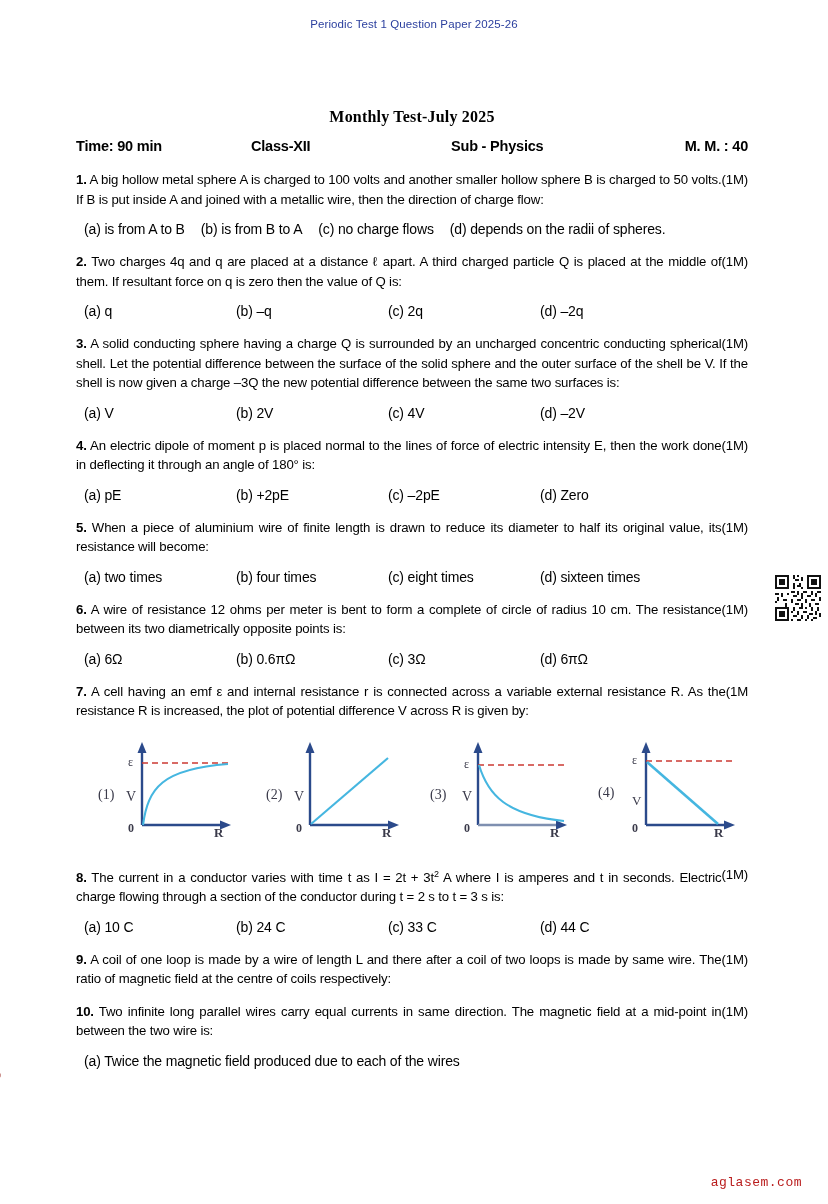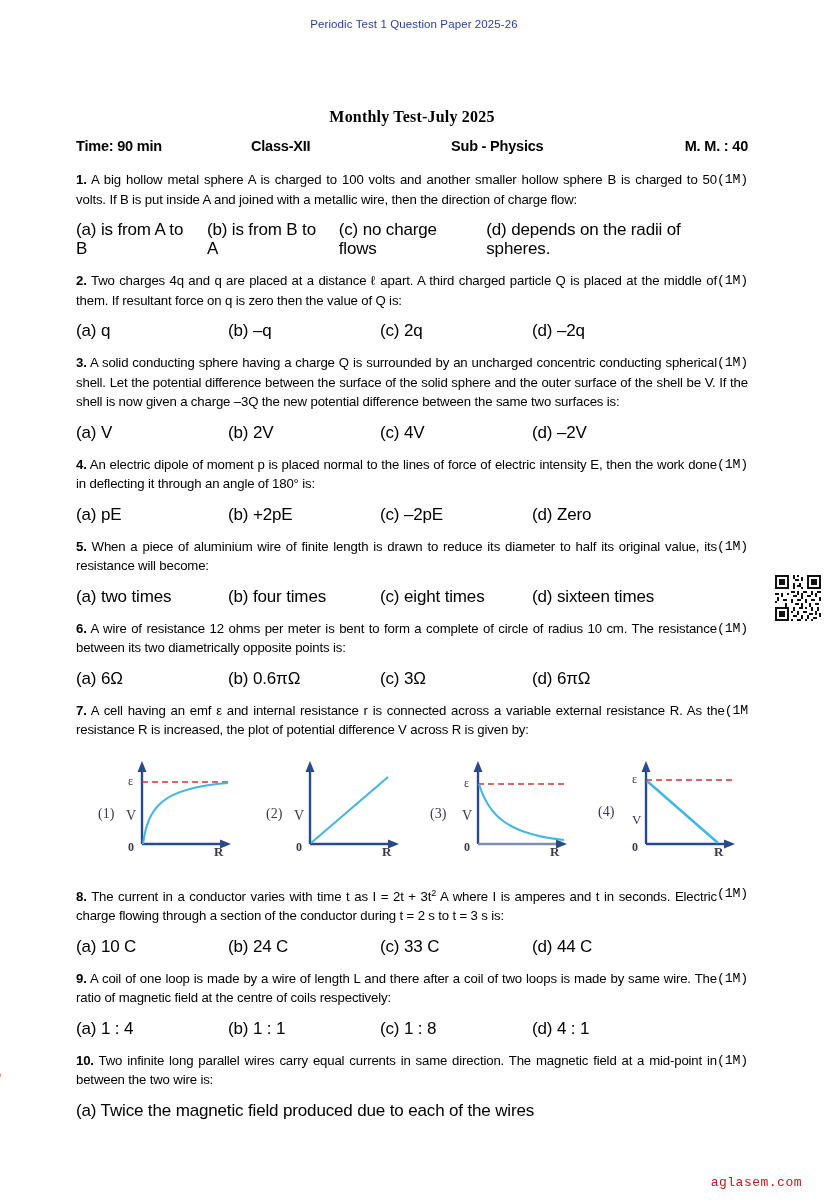--- a/index.html
+++ b/index.html
@@ -65,29 +65,29 @@
     line-height: 19.5px;
     text-align: justify;
     text-justify: inter-word;
     letter-spacing: -.15px;
     position: relative;
   }
   .q-text .qnum { font-weight: bold; }
   .q-text .marks {
     font-weight: normal;
     float: right;
-    font-family: Liberation Mono, monospace;
   }
 
   .opts {
     display: flex;
-    font-size: 17px;
+    font-size: 14px;
     letter-spacing: -.15px;
     margin-top: 11px;
     line-height: 19px;
+    margin-left: 8px;
   }
   .opts.grid > div { width: 152px; }
   .opts.grid > div:last-child { width: auto; }
   .opts.flow > div { margin-right: 16px; }
   .opts.single > div { width: auto; }
 
   sup { font-size: 9px; vertical-align: super; }
 
   
   .graphs {
@@ -329,26 +329,20 @@
       <div>(c) 33 C</div>
       <div>(d) 44 C</div>
     </div>
   </div>
 
   <div class="q-block">
     <div class="q-text">
       <span class="marks">(1M)</span>
       <span class="qnum">9.</span>
       <span>A coil of one loop is made by a wire of length L and there after a coil of two loops is made by same wire. The ratio of magnetic field at the centre of coils respectively:</span>
-    </div>
-    <div class="opts grid">
-      <div>(a) 1 : 4</div>
-      <div>(b) 1 : 1</div>
-      <div>(c) 1 : 8</div>
-      <div>(d) 4 : 1</div>
     </div>
   </div>
 
   <div class="q-block">
     <div class="q-text">
       <span class="marks">(1M)</span>
       <span class="qnum">10.</span>
       <span>Two infinite long parallel wires carry equal currents in same direction. The magnetic field at a mid-point in between the two wire is:</span>
     </div>
     <div class="opts single">

